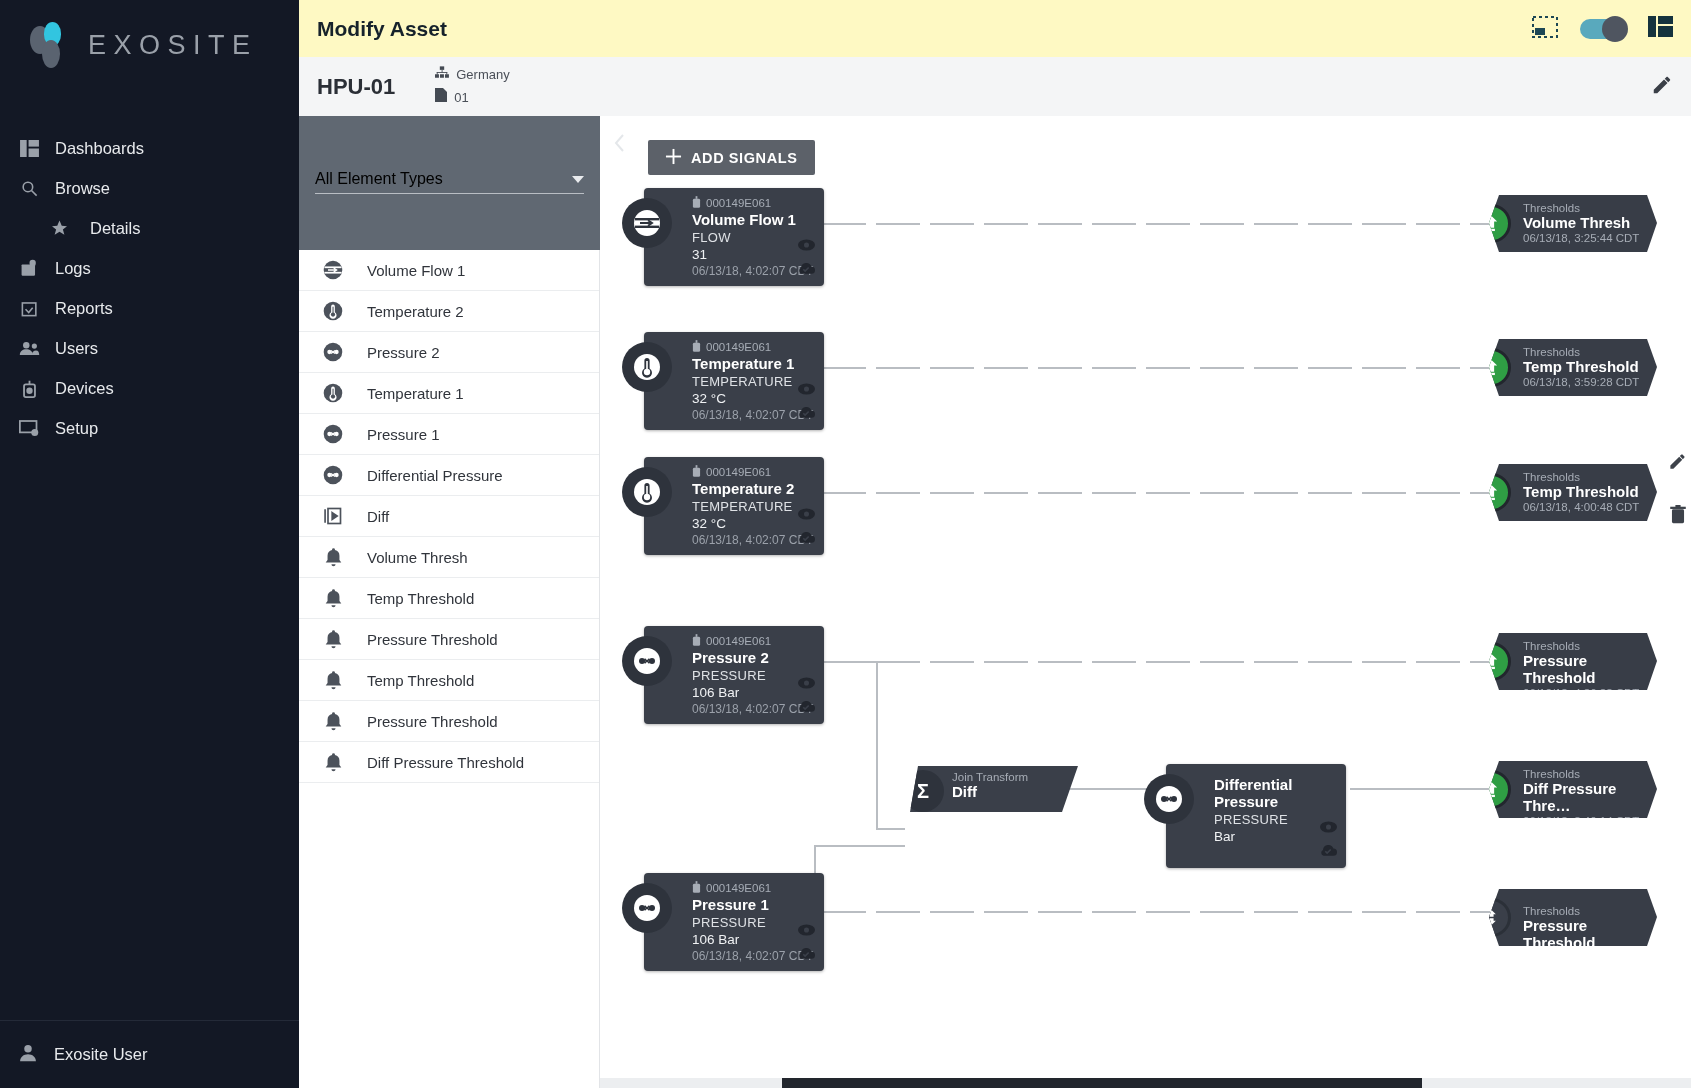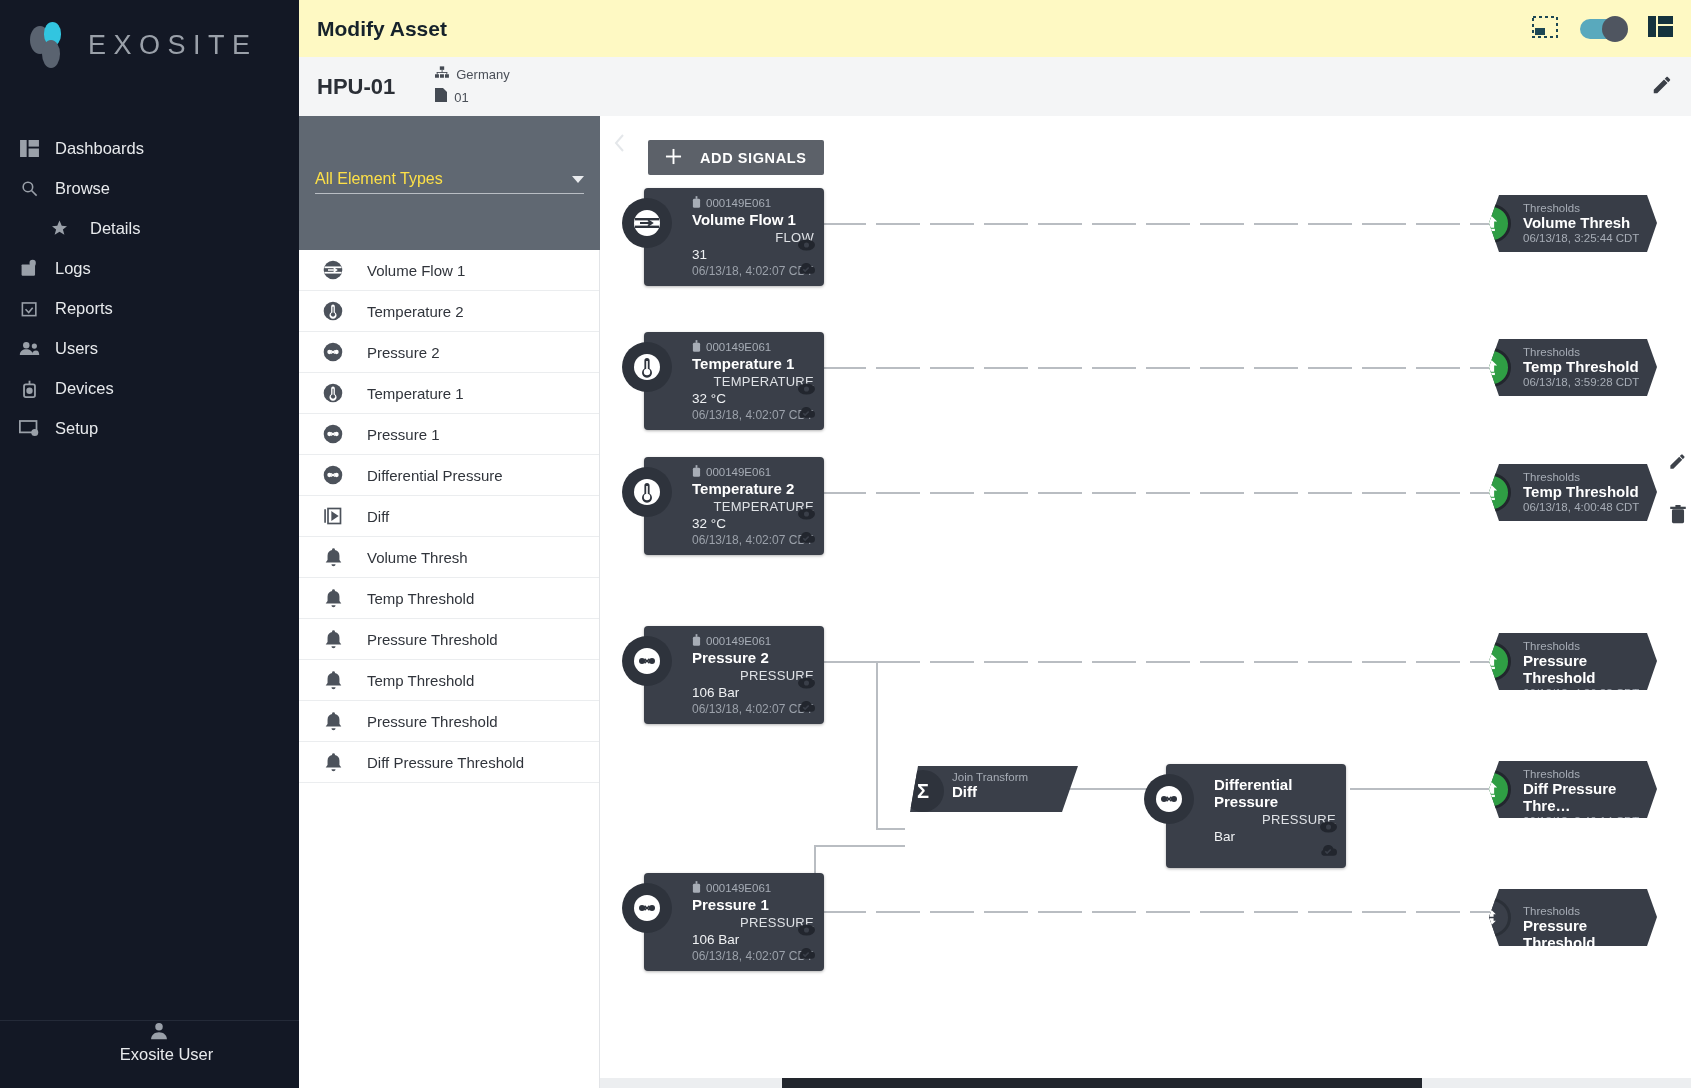--- a/index.html
+++ b/index.html
@@ -25,21 +25,21 @@
   .nav-list { margin-top:38px; }
   .nav-item { display:flex; align-items:center; height:40px; padding-left:14px;
     cursor:pointer; }
   .nav-item .ni { width:30px; display:flex; justify-content:center; align-items:center;
     color:#9aa0a9; }
   .nav-label { margin-left:11px; font-size:16.5px; color:#e8eaed; }
   .nav-item.sub { padding-left:44px; }
   .nav-item.sub .nav-label { margin-left:16px; }
 
   #user-row { position:absolute; left:0; bottom:0; width:299px; height:68px;
-    border-top:1px solid #242a38; display:flex; align-items:center; padding-left:18px;flex-direction:column; }
+    border-top:1px solid #242a38; display:flex; align-items:center; padding-left:18px; }
   #user-row .nav-label { margin-left:16px; }
 
   
   #topbar { position:absolute; left:299px; top:0; width:1392px; height:57px;
     background:#fef9c3; display:flex; align-items:center;gap:15px; }
   #topbar-title { margin-left:18px; font-size:21px; font-weight:bold; color:#16222b; }
   #topbar-right { margin-left:auto; display:flex; align-items:center; gap:22px;
     padding-right:18px; }
   .toggle-track { width:46px; height:20px; border-radius:10px; background:#59a9bd;
     position:relative; }
@@ -57,51 +57,51 @@
   #searchpanel { position:absolute; left:299px; top:116px; width:301px; height:134px;
     background:#606872; padding:18px 16px 0 16px; z-index:5; }
   .s-field { position:relative; border-bottom:1px solid #b9bec4; padding-bottom:5px;
     display:flex; align-items:center; }
   .s-field input { background:transparent; border:none; outline:none; width:100%;
     font-size:16px; color:#fff; font-family:"Liberation Sans", sans-serif; }
   .s-field input::placeholder { color:#cfd3d8; }
   #collapse-btn { position:absolute; right:-26px; top:18px; color:#e4e7ea;
     font-size:18px; cursor:pointer; }
   #type-select { margin-top:36px; }
-  #type-select .sel-text { font-size:16px; color:#fde047; }
+  #type-select .sel-text { font-size:16px; color:#000000; }
   .caret { width:0;height:0;border-left:6px solid transparent;border-right:6px solid transparent;
     border-top:7px solid #e9ebee; margin-left:auto; }
 
   
   #elemlist { position:absolute; left:299px; top:250px; width:301px; height:838px;
     background:#fff; border-right:1px solid #e2e4e7; overflow:hidden; }
   .el-row { height:41px; display:flex; align-items:center; padding-left:21px;
     border-bottom:1px solid #ebedef; cursor:pointer; }
   .el-ico { width:26px; display:flex; justify-content:center; color:#4c525b; }
   .el-name { margin-left:21px; font-size:15px; color:#30343b; }
 
   
   #canvas { position:absolute; left:600px; top:116px; width:1091px; height:972px;
     background:#fff; overflow:hidden; }
   #addsig { position:absolute; left:48px; top:24px; height:35px; padding:0 17px;
     background:#5c6169; color:#fff; border:none; border-radius:2px; font-size:14.5px;
-    font-weight:bold; letter-spacing:.6px; display:flex; align-items:center; gap:18px;
+    font-weight:bold; letter-spacing:.6px; display:flex; align-items:center; gap:9px;
     cursor:pointer; font-family:"Liberation Sans", sans-serif; }
   #svg-links { position:absolute; left:0; top:0; width:1091px; height:972px; }
 
   .node { position:absolute; }
   
   .sig { width:180px; background:#3a3f49; border-radius:4px; color:#fff;
     padding:8px 10px 8px 48px; box-shadow:0 1px 3px rgba(0,0,0,.3); }
   .sig .badge { position:absolute; left:-22px; top:10px; width:50px; height:50px;
     border-radius:50%; background:#2e333c; display:flex; align-items:center;
     justify-content:center; }
   .sig .dev { font-size:11.5px; color:#a7adb6; display:flex; align-items:center; gap:5px; }
   .sig .ttl { font-size:15px; font-weight:bold; margin-top:1px; }
-  .sig .typ { font-size:13px; color:#dfe2e6; margin-top:2px; letter-spacing:.3px;text-align:right; }
+  .sig .typ { font-size:13px; color:#dfe2e6; margin-top:2px; letter-spacing:.3px; }
   .sig .val { font-size:13.5px; color:#f0f2f4; margin-top:2px; }
   .sig .ts  { font-size:12px; color:#9ba1aa; margin-top:2px; }
   .sig .acts { position:absolute; right:9px; bottom:8px; display:flex;
     flex-direction:column; gap:5px; align-items:center; color:#23272e; }
 
   
   .thr { width:168px; height:57px; background:#383d47;
     clip-path:polygon(10px 0, 158px 0, 168px 28px, 158px 57px, 10px 57px, 0 28px);
     color:#fff; padding:7px 10px 0 34px; }
   .thr-wrap { position:absolute; }

